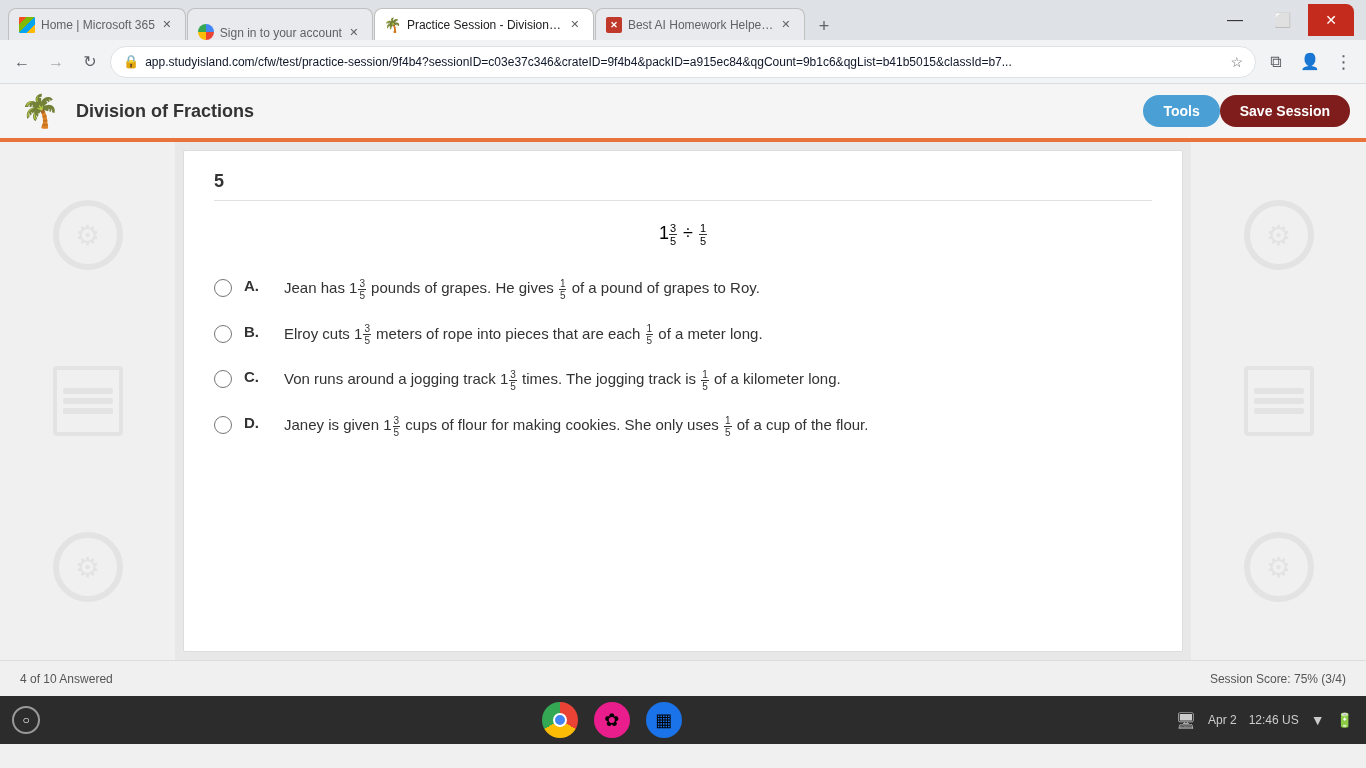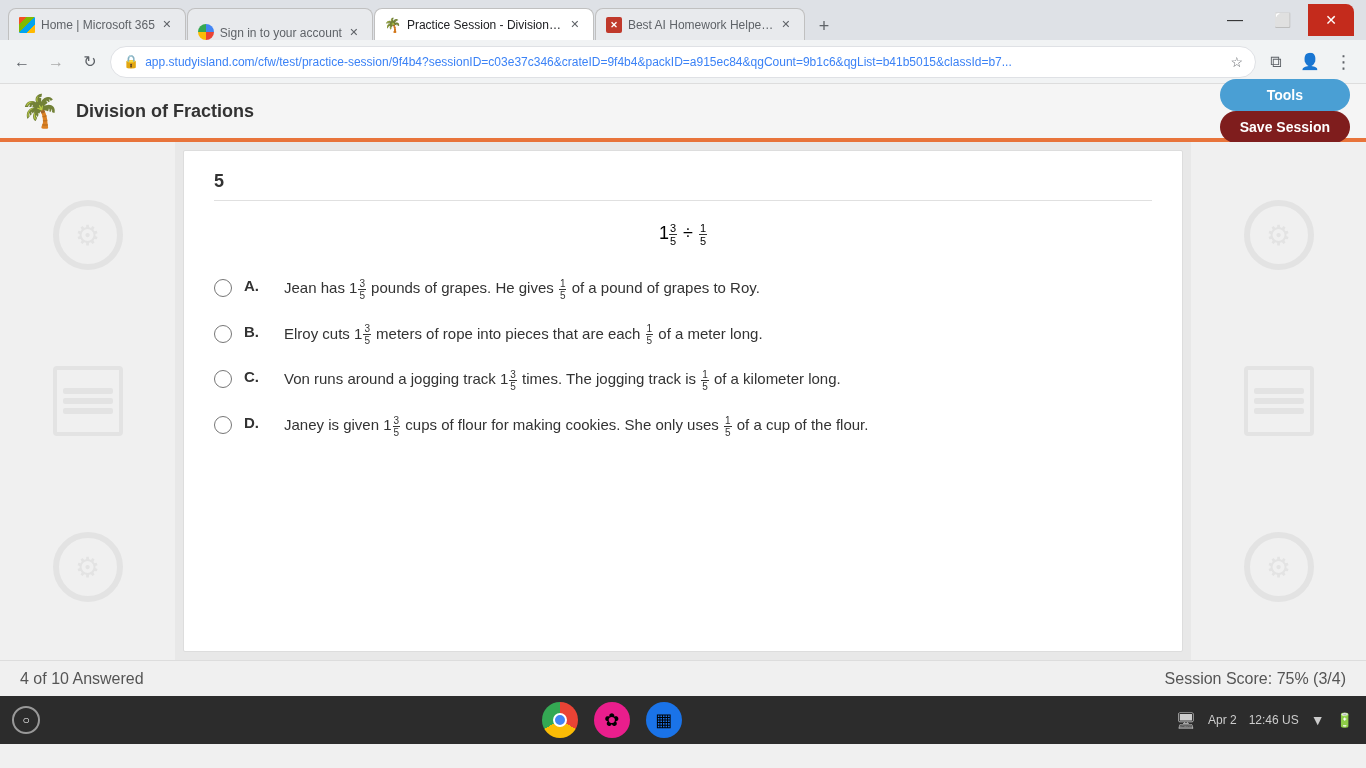--- a/index.html
+++ b/index.html
@@ -45,33 +45,33 @@
     </div>
   </div>
 
   <div style="display:flex;align-items:center;padding:6px 8px;background:#f1f3f4;height:44px;gap:6px;border-bottom:1px solid #ddd;">
     <div style="width:28px;height:28px;display:flex;align-items:center;justify-content:center;border-radius:50%;color:#5f6368;font-size:16px;cursor:pointer;">←</div>
     <div style="width:28px;height:28px;display:flex;align-items:center;justify-content:center;border-radius:50%;color:#aaa;font-size:16px;cursor:pointer;">→</div>
     <div style="width:28px;height:28px;display:flex;align-items:center;justify-content:center;border-radius:50%;color:#5f6368;font-size:16px;cursor:pointer;">↻</div>
 
     <div style="flex:1;height:32px;background:#fff;border-radius:16px;display:flex;align-items:center;padding:0 12px;font-size:12px;color:#202124;border:1px solid #dfe1e5;gap:6px;cursor:text;">
       <span style="color:#5f6368;font-size:13px;">🔒</span>
-      <span style="flex:1;overflow:hidden;white-space:nowrap;text-overflow:ellipsis;font-size:12px;color:#3b82f6;">app.studyisland.com/cfw/test/practice-session/9f4b4?sessionID=c03e37c346&amp;crateID=9f4b4&amp;packID=a915ec84&amp;qgCount=9b1c6&amp;qgList=b41b5015&amp;classId=b7...</span>
+      <span style="flex:1;overflow:hidden;white-space:nowrap;text-overflow:ellipsis;font-size:12px;color:#0f172a;">app.studyisland.com/cfw/test/practice-session/9f4b4?sessionID=c03e37c346&amp;crateID=9f4b4&amp;packID=a915ec84&amp;qgCount=9b1c6&amp;qgList=b41b5015&amp;classId=b7...</span>
       <span style="color:#5f6368;font-size:14px;cursor:pointer;">☆</span>
     </div>
 
     <div style="width:28px;height:28px;display:flex;align-items:center;justify-content:center;color:#5f6368;font-size:16px;cursor:pointer;">⧉</div>
     <div style="width:28px;height:28px;display:flex;align-items:center;justify-content:center;color:#5f6368;font-size:16px;cursor:pointer;">👤</div>
     <div style="width:28px;height:28px;display:flex;align-items:center;justify-content:center;color:#5f6368;font-size:18px;cursor:pointer;letter-spacing:1px;">⋮</div>
   </div>
 
   <div style="background:#f5f5f5;height:58px;display:flex;align-items:center;padding:0 16px;border-bottom:4px solid #e8743b;">
     <div style="width:48px;height:48px;margin-right:12px;font-size:32px;display:flex;align-items:center;justify-content:center;">🌴</div>
     <span style="font-size:18px;font-weight:600;color:#333;">Division of Fractions</span>
-    <div style="margin-left:auto;display:flex;gap:0;flex-direction:column;">
+    <div style="margin-left:auto;display:flex;gap:0;">
       <button style="background:#4a9fd4;color:#fff;border:none;border-radius:20px;padding:8px 20px;font-size:14px;font-weight:600;cursor:pointer;">Tools</button>
       <button style="background:#7f1d1d;color:#fff;border:none;border-radius:20px;padding:8px 20px;font-size:14px;font-weight:600;cursor:pointer;">Save Session</button>
     </div>
   </div>
 
   <div style="display:flex;height:518px;background:#e8e8e8;">
 
     <div style="width:175px;background:#f0f0f0;position:relative;overflow:hidden;">
       <div style="opacity:0.12;position:absolute;top:0;left:0;right:0;bottom:0;display:flex;flex-direction:column;align-items:center;justify-content:space-around;gap:20px;padding:20px 0;">
         <div style="width:70px;height:70px;border:6px solid #888;border-radius:50%;display:flex;align-items:center;justify-content:center;font-size:28px;color:#888;">⚙</div>
@@ -166,21 +166,21 @@
         <div style="width:70px;height:70px;border:4px solid #888;border-radius:4px;display:flex;flex-direction:column;align-items:center;justify-content:center;gap:4px;">
           <div style="width:50px;height:6px;background:#888;border-radius:2px;"></div>
           <div style="width:50px;height:6px;background:#888;border-radius:2px;"></div>
           <div style="width:50px;height:6px;background:#888;border-radius:2px;"></div>
         </div>
         <div style="width:70px;height:70px;border:6px solid #888;border-radius:50%;display:flex;align-items:center;justify-content:center;font-size:28px;color:#888;">⚙</div>
       </div>
     </div>
   </div>
 
-  <div style="height:36px;background:#f0f0f0;border-top:1px solid #ddd;display:flex;align-items:center;padding:0 20px;font-size:16px;color:#555;">
+  <div style="height:36px;background:#f0f0f0;border-top:1px solid #ddd;display:flex;align-items:center;padding:0 20px;font-size:12px;color:#555;">
     <span>4 of 10 Answered</span>
     <span style="margin-left:auto;">Session Score: 75% (3/4)</span>
   </div>
 
   <div style="height:48px;background:#2c2c2c;display:flex;align-items:center;padding:0 12px;">
     <div style="width:28px;height:28px;border-radius:50%;border:2px solid #999;display:flex;align-items:center;justify-content:center;color:#fff;font-size:12px;margin-right:8px;cursor:pointer;">○</div>
 
     <div style="flex:1;display:flex;justify-content:center;gap:16px;align-items:center;">
 
       <div style="width:36px;height:36px;border-radius:50%;display:flex;align-items:center;justify-content:center;cursor:pointer;background:conic-gradient(#ea4335 0deg 120deg, #fbbc05 120deg 240deg, #34a853 240deg 360deg);position:relative;">

